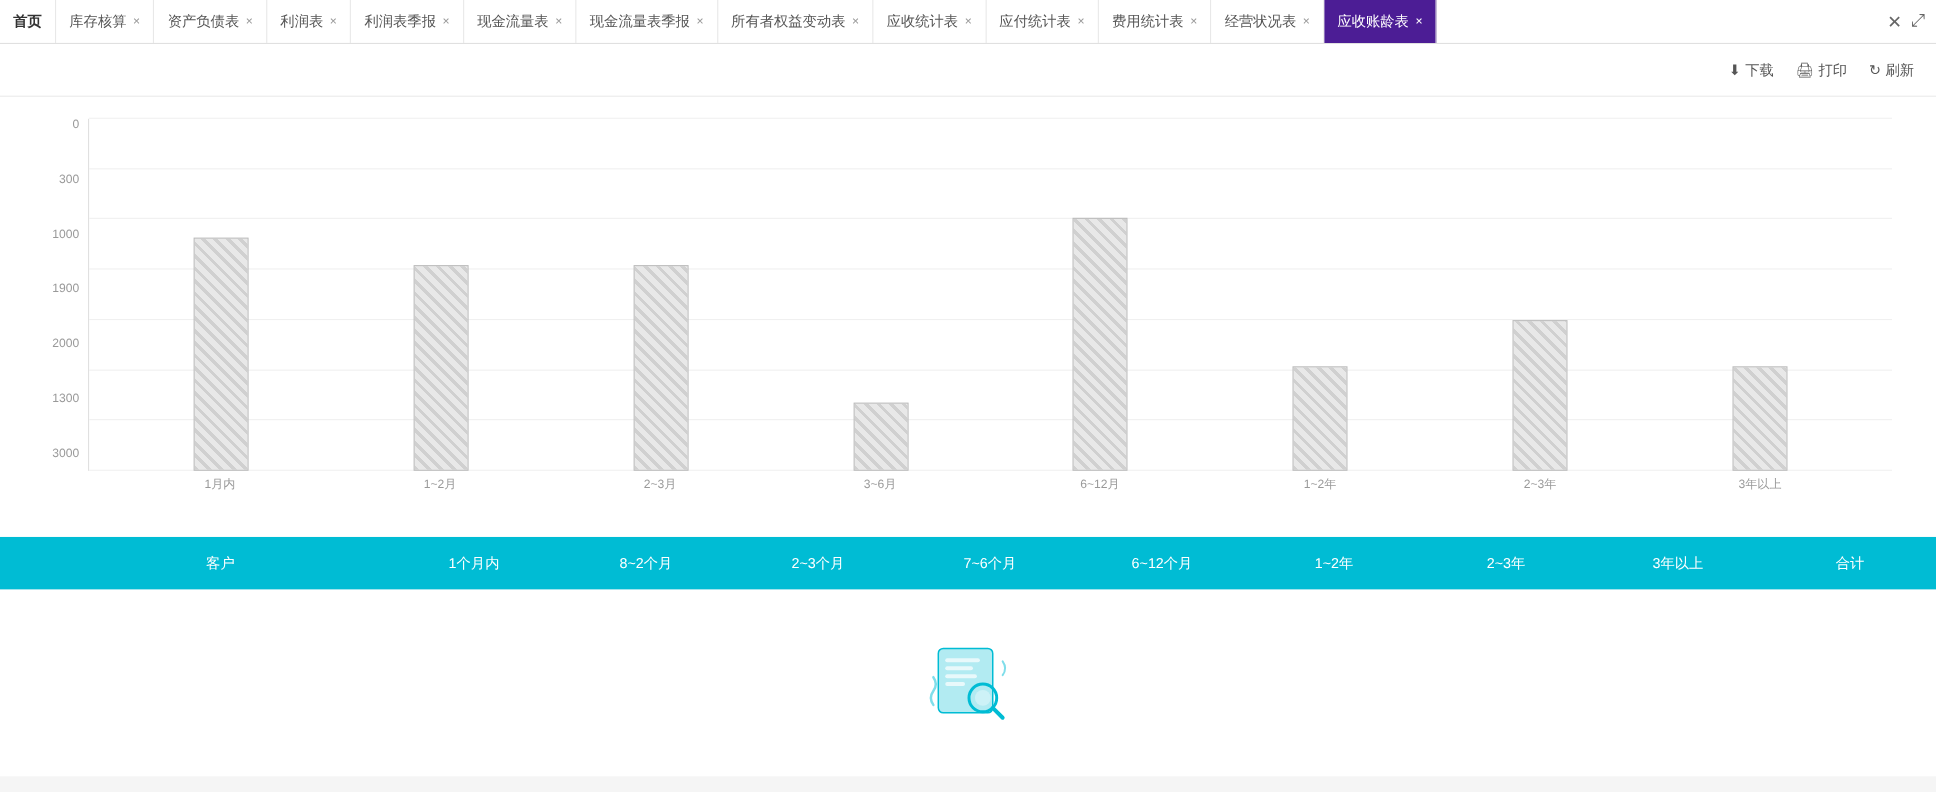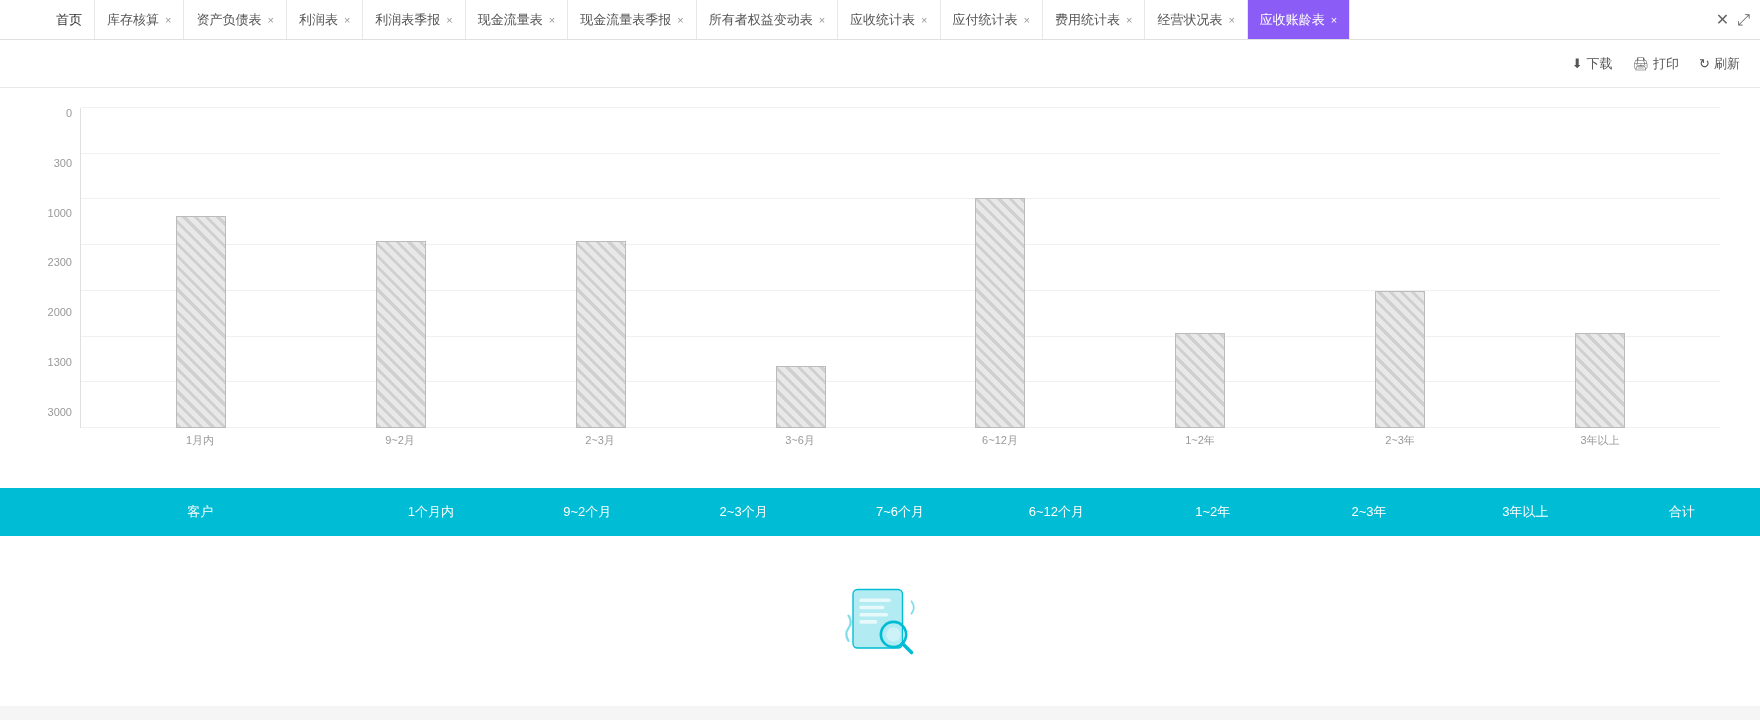--- a/index.html
+++ b/index.html
@@ -19,23 +19,23 @@
       display: inline-flex;
       align-items: center;
       padding: 0 12px;
       height: 40px;
       font-size: 13px;
       cursor: pointer;
       border-right: 1px solid #e8e8e8;
       color: #555;
       flex-shrink: 0;
     }
-    .tab-item.home { color: #333; font-weight: normal; margin-left: 44px; }
+    .tab-item.home { color: #333; font-weight: bold; }
     .tab-item.active {
-      background: #8b5cf6;
+      background: #4c1d95;
       color: #fff;
     }
     .tab-close {
       margin-left: 6px;
       font-size: 11px;
       color: #999;
       cursor: pointer;
     }
     .tab-item.active .tab-close { color: #fff; }
     .window-controls {
@@ -241,21 +241,21 @@
     </div>
 </div>
 
 <div class="chart-area">
   <div class="chart-container">
     <div class="y-axis">
 
     <div class="y-label">3000</div>
         <div class="y-label">1300</div>
         <div class="y-label">2000</div>
-        <div class="y-label">2300</div>
+        <div class="y-label">1900</div>
         <div class="y-label">1000</div>
         <div class="y-label">300</div>
         <div class="y-label">0</div>
       </div>
     <div class="chart-body">
       <div class="grid-and-bars">
 
       <div class="grid-line" style="bottom: 0%;"></div>
           <div class="grid-line" style="bottom: 14.2857%;"></div>
           <div class="grid-line" style="bottom: 28.5714%;"></div>
@@ -287,37 +287,37 @@
               <div class="bar" style="height: 137.5px;"></div>
             </div>
             <div class="bar-group">
               <div class="bar" style="height: 95px;"></div>
             </div>
           </div>
         </div>
       <div class="x-labels">
 
       <div class="x-label">1月内</div>
-          <div class="x-label">9~2月</div>
+          <div class="x-label">1~2月</div>
           <div class="x-label">2~3月</div>
           <div class="x-label">3~6月</div>
           <div class="x-label">6~12月</div>
           <div class="x-label">1~2年</div>
           <div class="x-label">2~3年</div>
           <div class="x-label">3年以上</div>
         </div>
     </div>
   </div>
 </div>
 
 <div class="table-header">
 
 <div class="th-cell customer">客户</div>
     <div class="th-cell">1个月内</div>
-    <div class="th-cell">9~2个月</div>
+    <div class="th-cell">8~2个月</div>
     <div class="th-cell">2~3个月</div>
     <div class="th-cell">7~6个月</div>
     <div class="th-cell">6~12个月</div>
     <div class="th-cell">1~2年</div>
     <div class="th-cell">2~3年</div>
     <div class="th-cell">3年以上</div>
     <div class="th-cell">合计</div>
   </div>
 
 <div class="empty-area">

